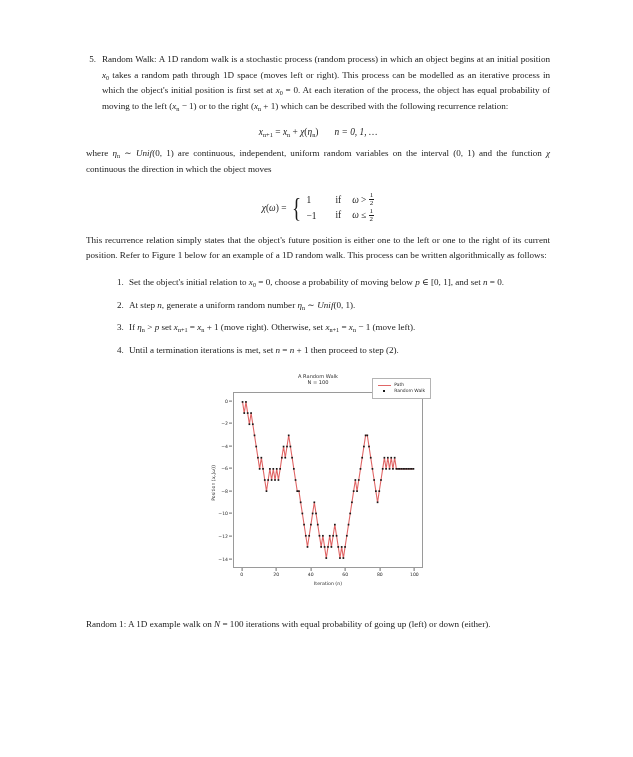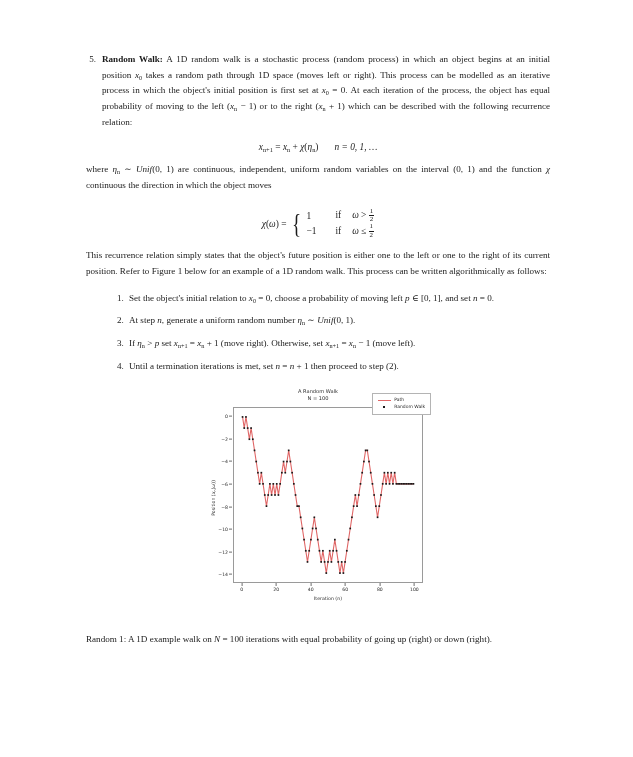--- a/index.html
+++ b/index.html
@@ -38,21 +38,21 @@
     text-align: justify;
   }
   .item-num {
     width: 16px;
     flex: 0 0 16px;
     text-align: right;
     padding-right: 6px;
     box-sizing: border-box;
   }
   .item-body { flex: 1 1 auto; }
-  .lead { font-weight: bold; }
+  .lead { font-weight: normal; }
 
   p.para {
     font-size: 9.1px;
     line-height: 1.72;
     text-align: justify;
     margin: 9px 0 0 0;
   }
 
   
   .math {
@@ -306,21 +306,21 @@
           <span class="cases-val up">−1</span>
           <span class="cases-cond"><span class="up">if</span><span class="cond-gap"></span><span class="math">ω</span><span class="up"> ≤ </span><span class="frac"><span class="num">1</span><span class="den">2</span></span></span>
         </span>
       </span>
     </div>
 
     <p class="para">This recurrence relation simply states that the object's future position is either one to the left or one to the right of its current position. Refer to Figure 1 below for an example of a 1D random walk. This process can be written algorithmically as follows:</p>
 
     <ol class="algo">
       <li>
-        <span>Set the object's initial relation to </span><span class="math"><span>x</span><sub>0</sub></span><span> = 0, choose a probability of moving left </span><span class="math">p</span><span> ∈ [0, 1], and set </span><span class="math">n</span><span> = 0.</span>
+        <span>Set the object's initial relation to </span><span class="math"><span>x</span><sub>0</sub></span><span> = 0, choose a probability of moving below </span><span class="math">p</span><span> ∈ [0, 1], and set </span><span class="math">n</span><span> = 0.</span>
       </li>
       <li>
         <span>At step </span><span class="math">n</span><span>, generate a uniform random number </span><span class="math"><span>η</span><sub>n</sub></span><span> ∼ </span><span class="math">Unif</span><span>(0, 1).</span>
       </li>
       <li>
         <span>If </span><span class="math"><span>η</span><sub>n</sub></span><span> &gt; </span><span class="math">p</span><span> set </span><span class="math"><span>x</span><sub>n+1</sub></span><span> = </span><span class="math"><span>x</span><sub>n</sub></span><span> + 1 (move right). Otherwise, set </span><span class="math"><span>x</span><sub>n+1</sub></span><span> = </span><span class="math"><span>x</span><sub>n</sub></span><span> − 1 (move left).</span>
       </li>
       <li>
         <span>Until a termination iterations is met, set </span><span class="math">n</span><span> = </span><span class="math">n</span><span> + 1 then proceed to step (2).</span>
       </li>
@@ -491,17 +491,17 @@
                 <span class="legend-dot"></span>
               </span>
             <span>Random Walk</span>
           </div>
         </div>
 
       </div>
     </div>
 
     <div class="caption">
-      <span>Random 1:</span><span> A 1D example walk on </span><span class="math">N</span><span> = 100 iterations with equal probability of going up (right) or down (right).</span>
+      <span>Random 1:</span><span> A 1D example walk on </span><span class="math">N</span><span> = 100 iterations with equal probability of going up (left) or down (either).</span>
     </div>
 
   </div>
 </div>
 
 </body></html>

